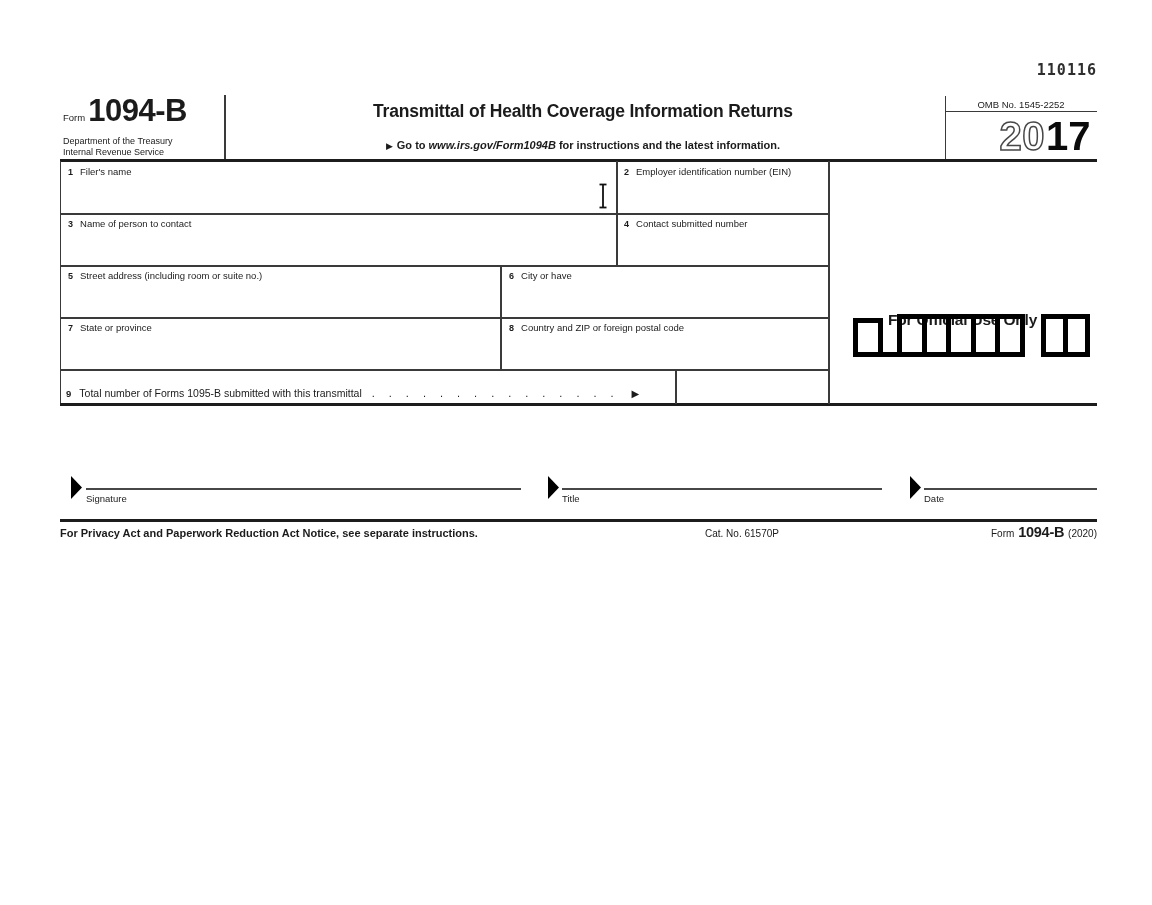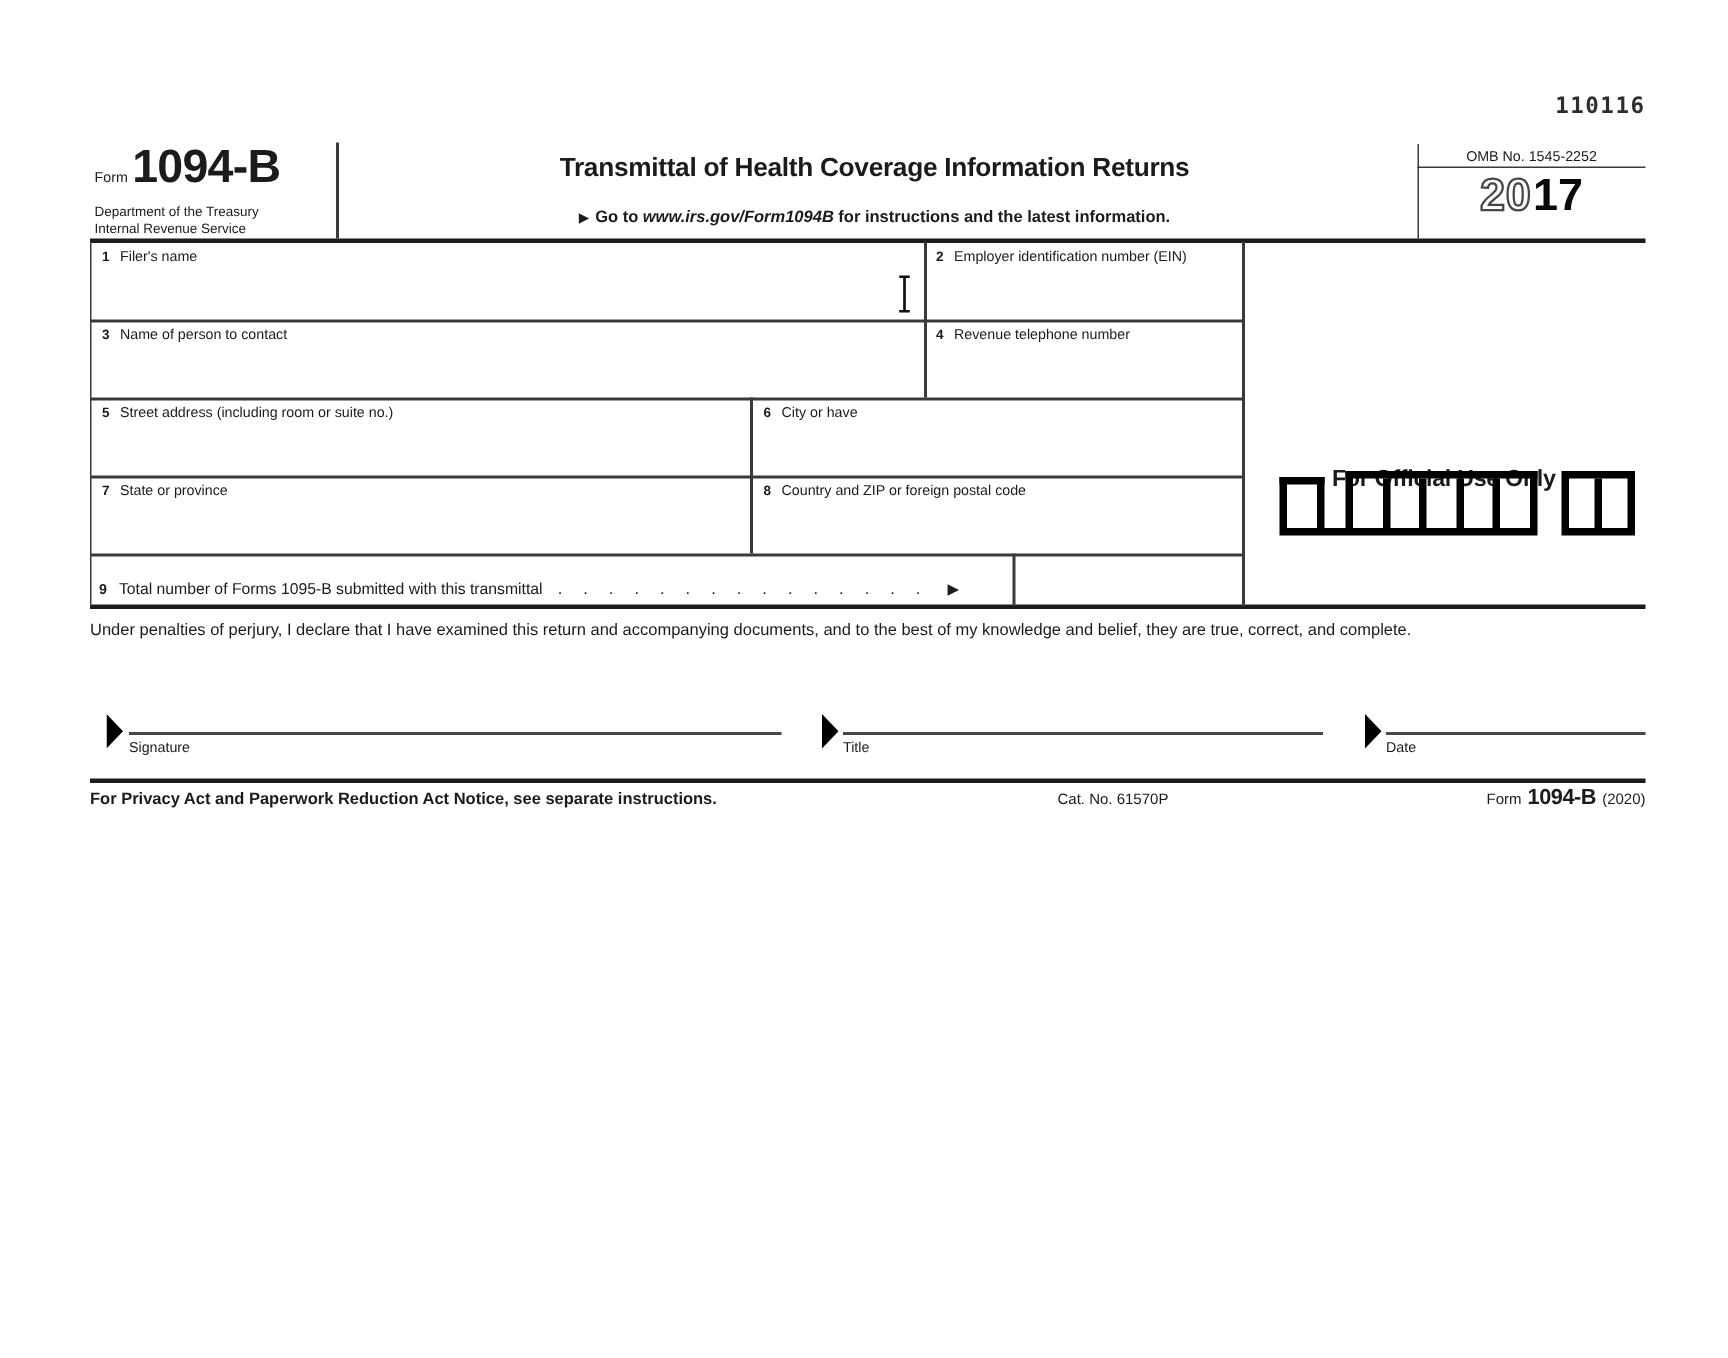--- a/index.html
+++ b/index.html
@@ -13,21 +13,21 @@
           letter-spacing:1px;color:#2e2e2e;}
   .form-id{display:flex;align-items:baseline;}
   .form-id .small{font-size:9.5px;}
   .form-id .big{font-size:31px;font-weight:bold;letter-spacing:-0.5px;margin-left:3px;}
   .agency{font-size:9px;line-height:11px;}
   .title{font-size:17.5px;font-weight:bold;text-align:center;letter-spacing:-0.2px;}
   .subtitle{font-size:11px;font-weight:bold;text-align:center;}
   .subtitle .tri{font-size:9px;margin-right:4px;}
   .subtitle .url{font-style:italic;margin:0 3px;}
   .omb{font-size:9.5px;text-align:center;}
-  .year{display:flex;align-items:baseline;justify-content:center;font-size:30px;font-weight:bold;}
+  .year{display:flex;align-items:baseline;justify-content:center;font-size:40px;font-weight:bold;padding-left:24px;}
   .yr20{color:#ffffff;-webkit-text-stroke:1.5px #474747;letter-spacing:0.5px;}
   .yr17{color:#0a0a0a;margin-left:1px;}
   .cell-label{position:absolute;display:flex;align-items:baseline;white-space:nowrap;}
   .fnum{font-weight:bold;font-size:9px;margin-right:7px;}
   .flabel{font-size:9.5px;}
   .line9{position:absolute;display:flex;align-items:baseline;white-space:nowrap;}
   .line9 .num{font-weight:bold;font-size:9.5px;margin-right:8px;}
   .line9 .lbl{font-size:10.5px;}
   .line9 .dots{font-size:11px;letter-spacing:14px;margin-left:10px;}
   .line9 .tri{font-size:10px;margin-left:4px;}
@@ -106,21 +106,21 @@
   <div class="cell-label" style="left:624px;top:166px;">
     <span class="fnum">2</span>
     <span class="flabel">Employer identification number (EIN)</span>
   </div>
   <div class="cell-label" style="left:68px;top:218px;">
     <span class="fnum">3</span>
     <span class="flabel">Name of person to contact</span>
   </div>
   <div class="cell-label" style="left:624px;top:218px;">
     <span class="fnum">4</span>
-    <span class="flabel">Revenue telephone number</span>
+    <span class="flabel">Contact submitted number</span>
   </div>
   <div class="cell-label" style="left:68px;top:270px;">
     <span class="fnum">5</span>
     <span class="flabel">Street address (including room or suite no.)</span>
   </div>
   <div class="cell-label" style="left:509px;top:270px;">
     <span class="fnum">6</span>
     <span class="flabel">City or have</span>
   </div>
   <div class="cell-label" style="left:68px;top:322px;">
@@ -162,21 +162,20 @@
         <div class="c"></div>
       </div>
     </div>
     <div class="gapB"></div>
     <div class="g2">
       <div class="c"></div>
       <div class="c"></div>
     </div>
   </div>
 
-  <div class="abs perjury" style="left:60px;top:414px;width:1040px;">Under penalties of perjury, I declare that I have examined this return and accompanying documents, and to the best of my knowledge and belief, they are true, correct, and complete.</div>
 
   <svg class="abs" style="left:71px;top:476px;" width="11" height="23">
       <polygon points="0,0 11,11.5 0,23" fill="#000"></polygon>
     </svg>
   <div class="sigline" style="left:86px;top:488px;width:435px;"></div>
   <div class="siglabel" style="left:86px;top:493px;">Signature</div>
 
   <svg class="abs" style="left:548px;top:476px;" width="11" height="23">
       <polygon points="0,0 11,11.5 0,23" fill="#000"></polygon>
     </svg>

